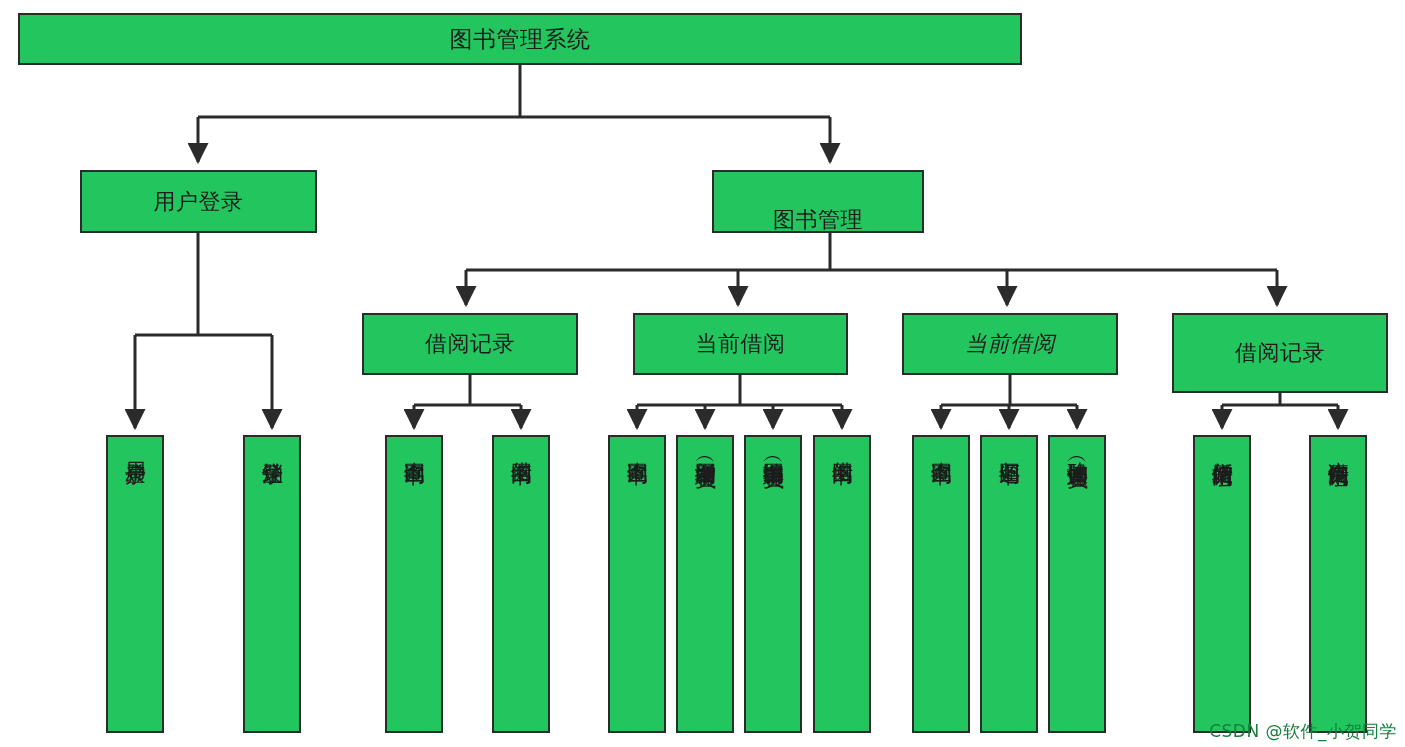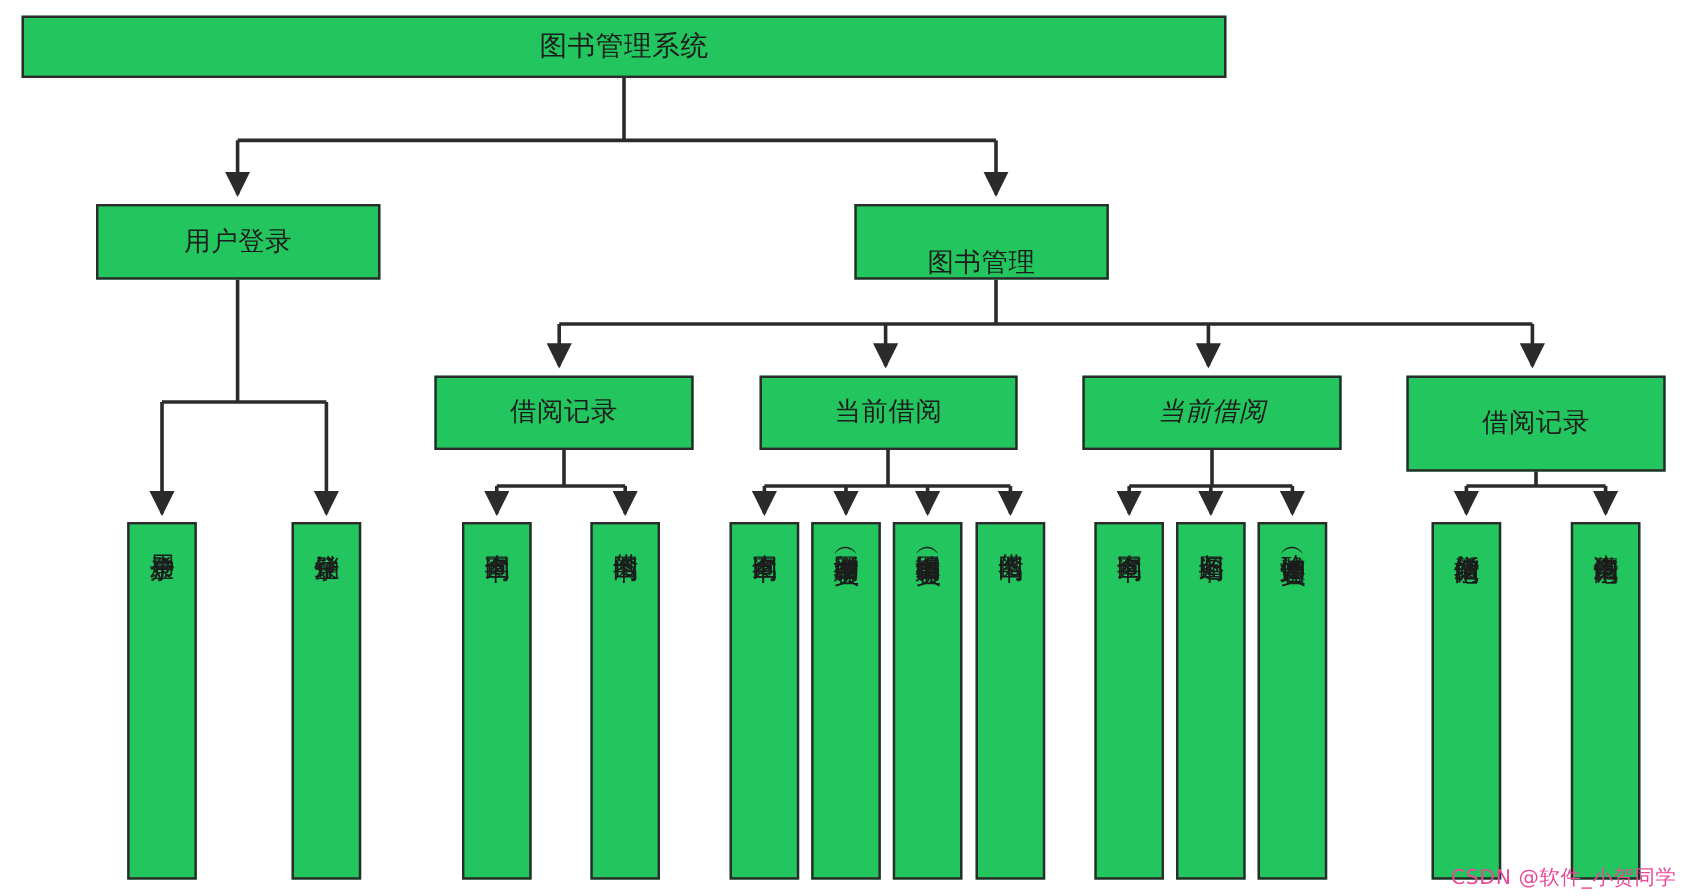--- a/index.html
+++ b/index.html
@@ -66,21 +66,21 @@
     max-height: 280px;
   }
   .node.v.tall .node-label {
     max-height: 292px;
   }
   .watermark {
     position: absolute;
     right: 8px;
     bottom: 4px;
     font-size: 17px;
-    color: #ec4899;
+    color: #15803d;
     white-space: nowrap;
     letter-spacing: 0.5px;
   }
 </style>
 </head>
 <body>
 
 <div id="canvas">
 
   <svg id="edges" viewBox="0 0 1405 747" width="1405" height="747" aria-hidden="true">

